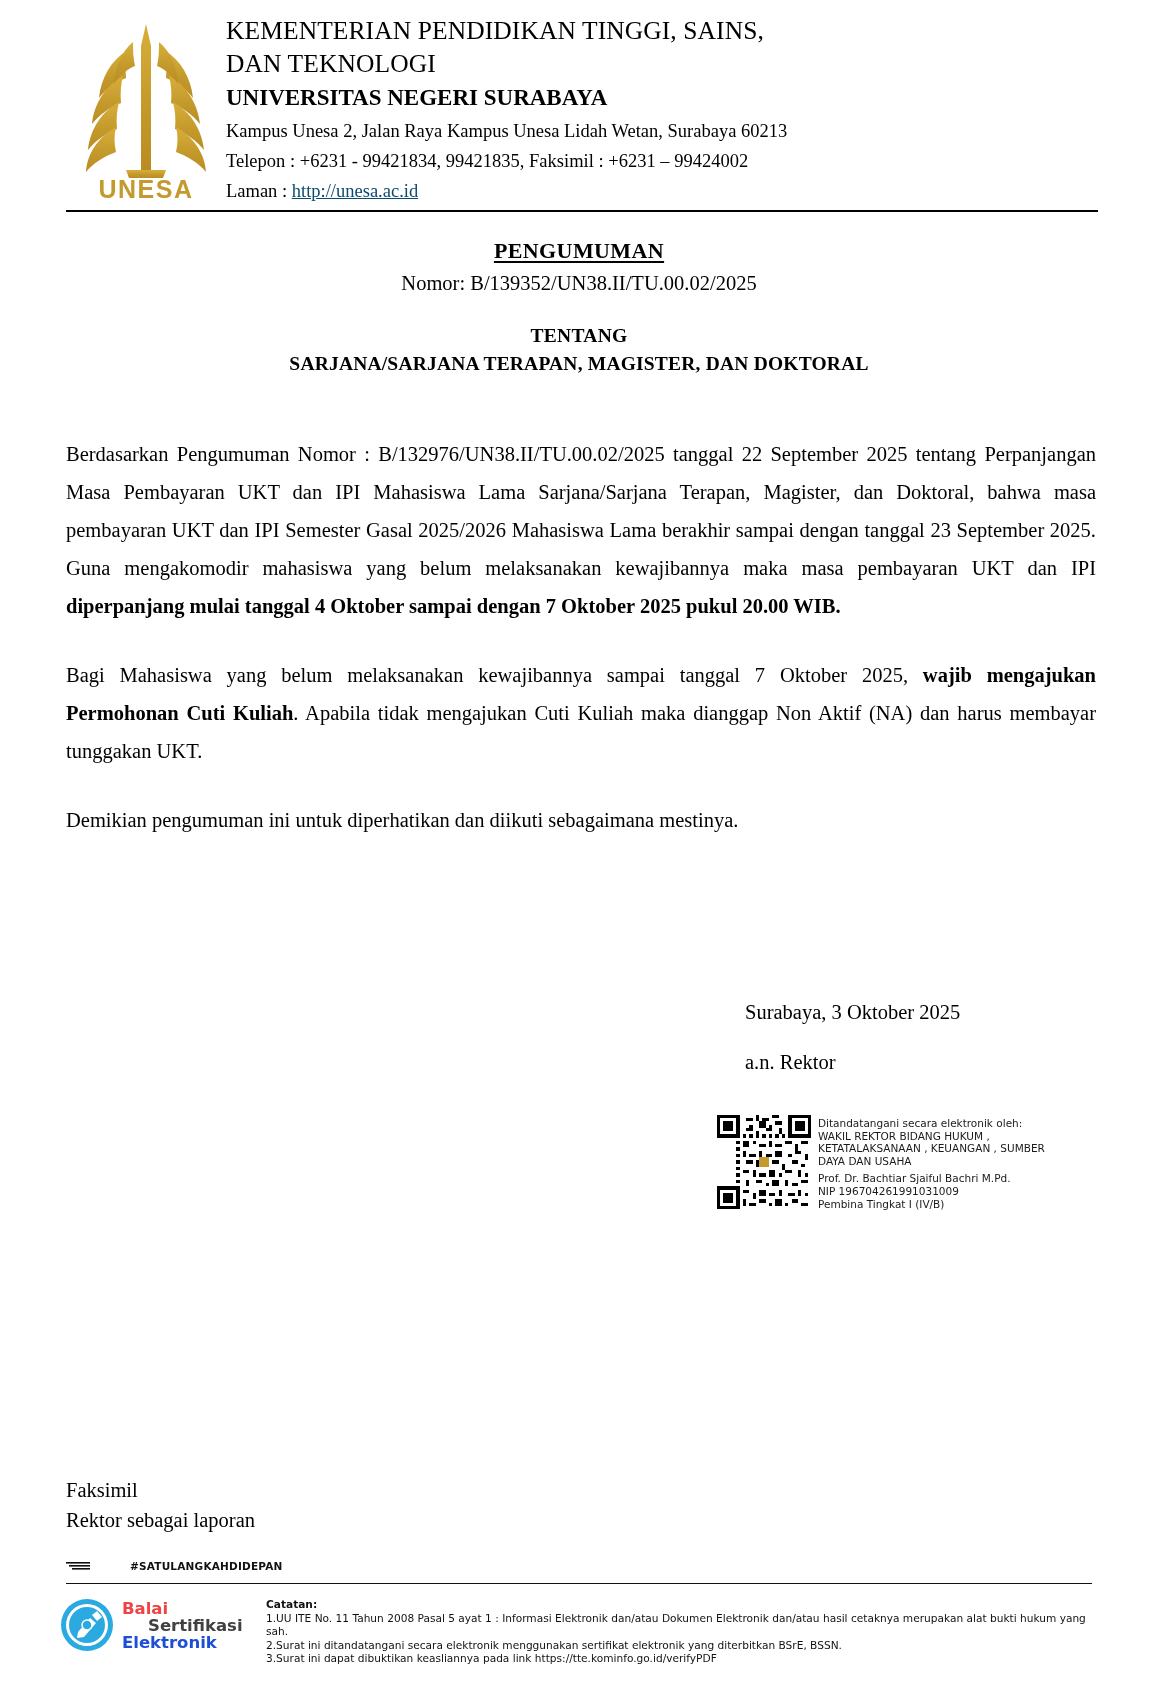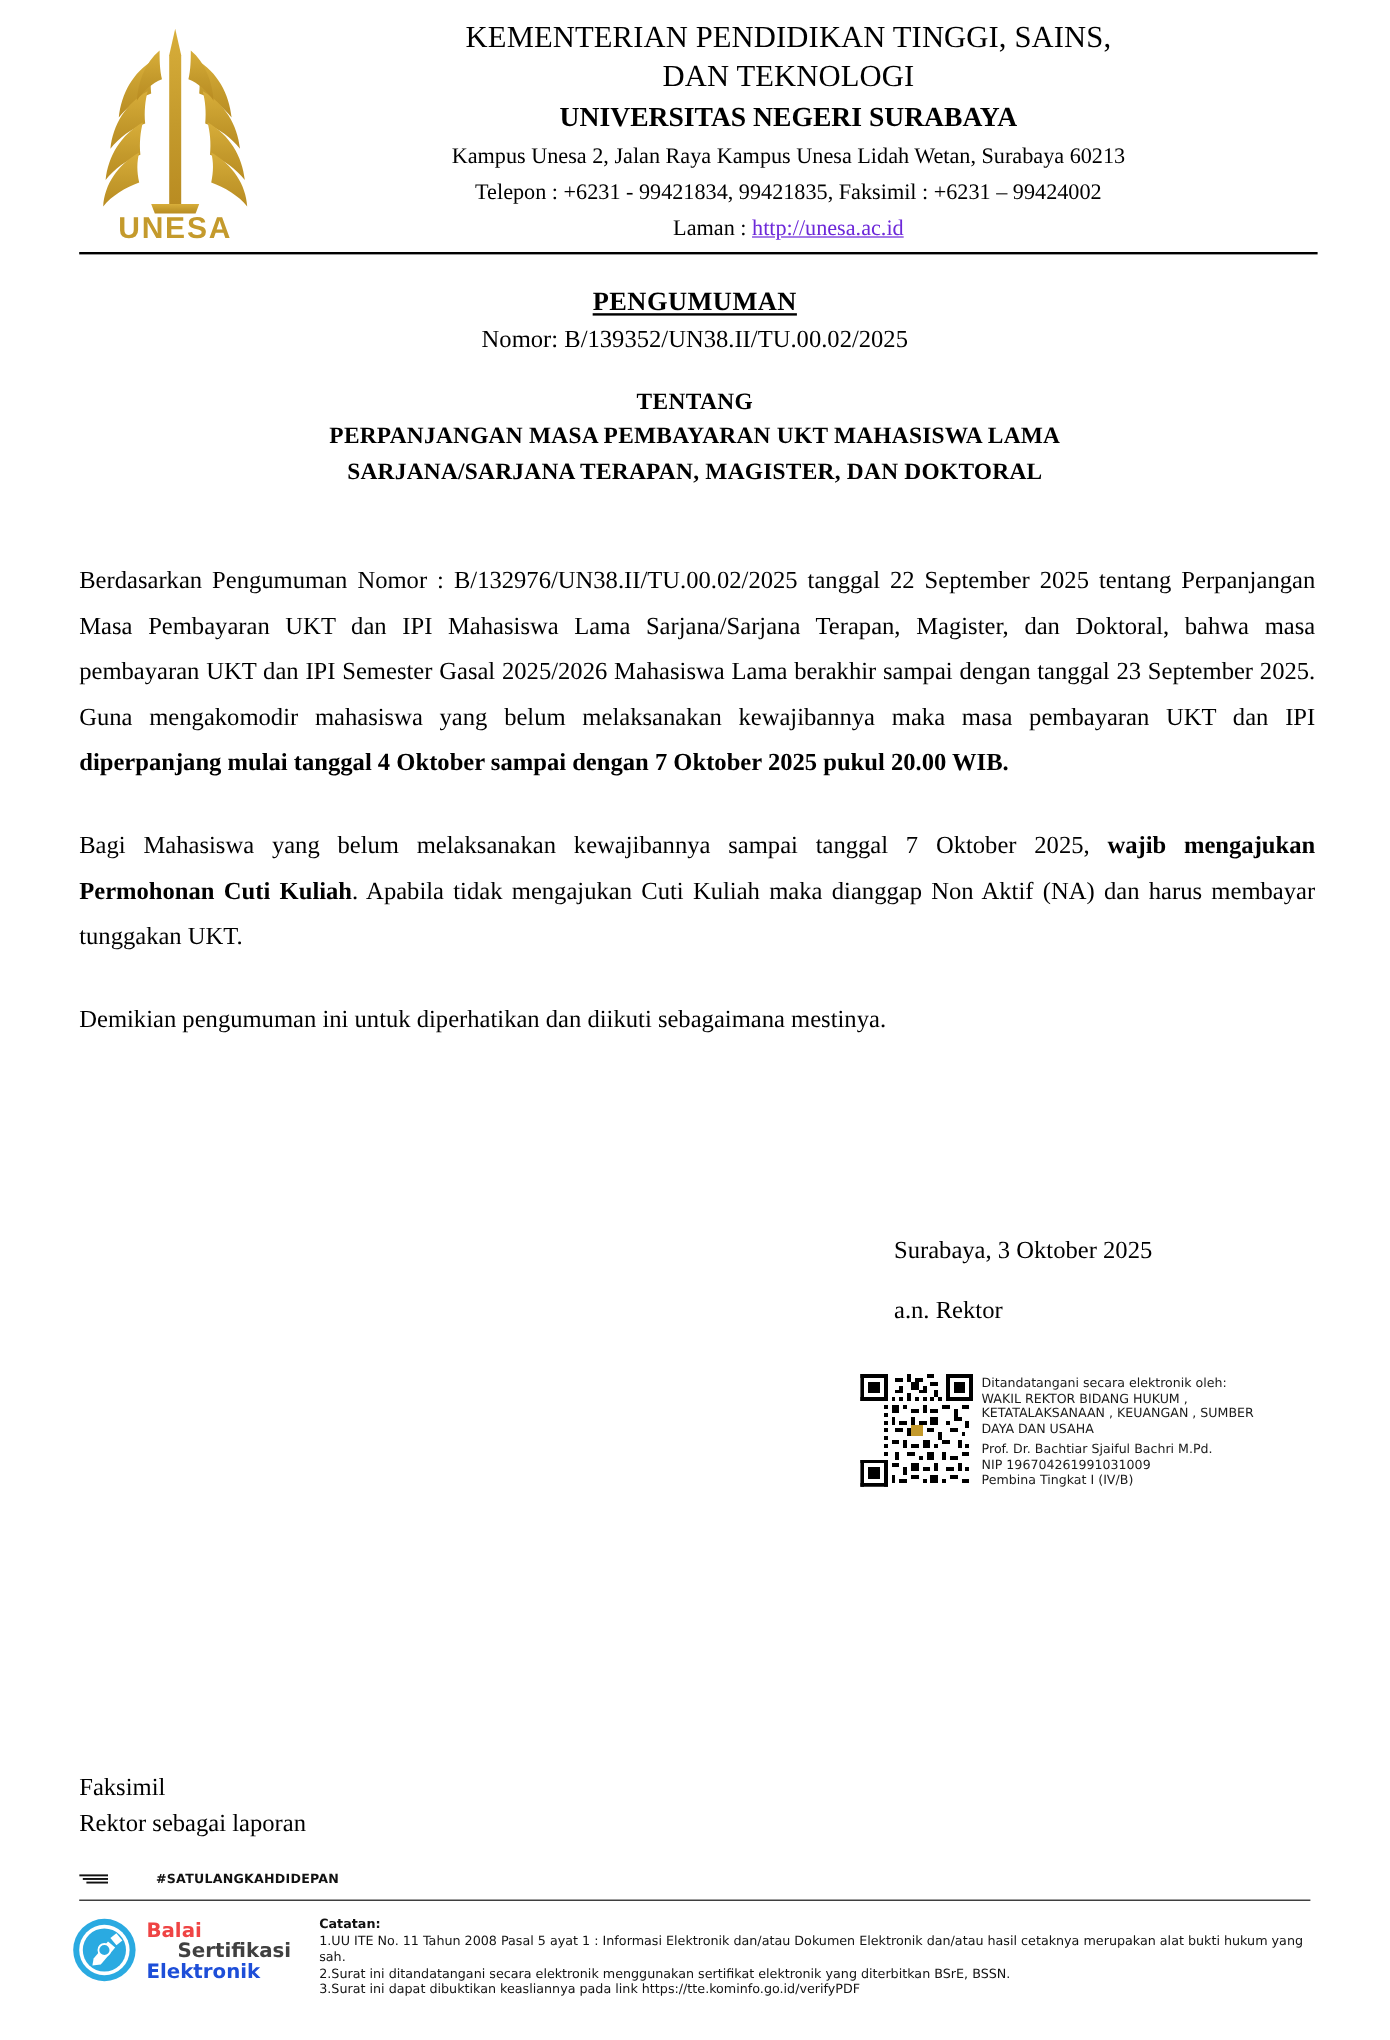--- a/index.html
+++ b/index.html
@@ -27,41 +27,41 @@
     flex: 0 0 160px;
     display: flex;
     justify-content: center;
     align-items: flex-end;
     padding-top: 6px;
   }
   .logo-svg { display: block; }
 
   .head-text {
     flex: 1;
-    text-align: center;
+    text-align: left;
     padding-right: 10px;
   }
   .head-l1 {
     font-size: 25.5px;
     line-height: 33px;
     letter-spacing: 0.1px;
     font-weight: 400;
   }
   .head-l2 {
     font-size: 23px;
     line-height: 33px;
     font-weight: 700;
     margin-top: 1px;
   }
   .head-addr {
     font-size: 18.5px;
     line-height: 26px;
     margin-top: 4px;
   }
-  .head-link { color: #6d28d9; text-decoration: underline; }
+  .head-link { color: #0c4a6e; text-decoration: underline; }
 
   .head-rule {
     margin: 6px 60px 0 66px;
     border: 0;
     border-top: 2.2px solid #000;
   }
 
   
   .title-block { text-align: center; margin-top: 26px; }
   .t-pengumuman {
@@ -236,21 +236,20 @@
       </div>
     </div>
   </div>
 
   <hr class="head-rule">
 
   <div class="title-block">
     <div class="t-pengumuman">PENGUMUMAN</div>
     <div class="t-nomor">Nomor: B/139352/UN38.II/TU.00.02/2025</div>
     <div class="t-tentang">TENTANG</div>
-    <div class="t-sub">PERPANJANGAN MASA PEMBAYARAN UKT MAHASISWA LAMA</div>
     <div class="t-sub">SARJANA/SARJANA TERAPAN, MAGISTER, DAN DOKTORAL</div>
   </div>
 
   <div class="body-area">
 
     <p class="para"><span>Berdasarkan Pengumuman Nomor : B/132976/UN38.II/TU.00.02/2025 tanggal 22 September 2025 tentang Perpanjangan Masa Pembayaran UKT dan IPI Mahasiswa Lama Sarjana/Sarjana Terapan, Magister, dan Doktoral, bahwa masa pembayaran UKT dan IPI Semester Gasal 2025/2026 Mahasiswa Lama berakhir sampai dengan tanggal 23 September 2025. Guna mengakomodir mahasiswa yang belum melaksanakan kewajibannya maka masa pembayaran UKT dan IPI </span><b>diperpanjang mulai tanggal 4 Oktober sampai dengan 7 Oktober 2025 pukul 20.00 WIB.</b></p>
 
     <p class="para"><span>Bagi Mahasiswa yang belum melaksanakan kewajibannya sampai tanggal 7 Oktober 2025, </span><b>wajib mengajukan Permohonan Cuti Kuliah</b><span>. Apabila tidak mengajukan Cuti Kuliah maka dianggap Non Aktif (NA) dan harus membayar tunggakan UKT.</span></p>
 
     <p class="para">Demikian pengumuman ini untuk diperhatikan dan diikuti sebagaimana mestinya.</p>

